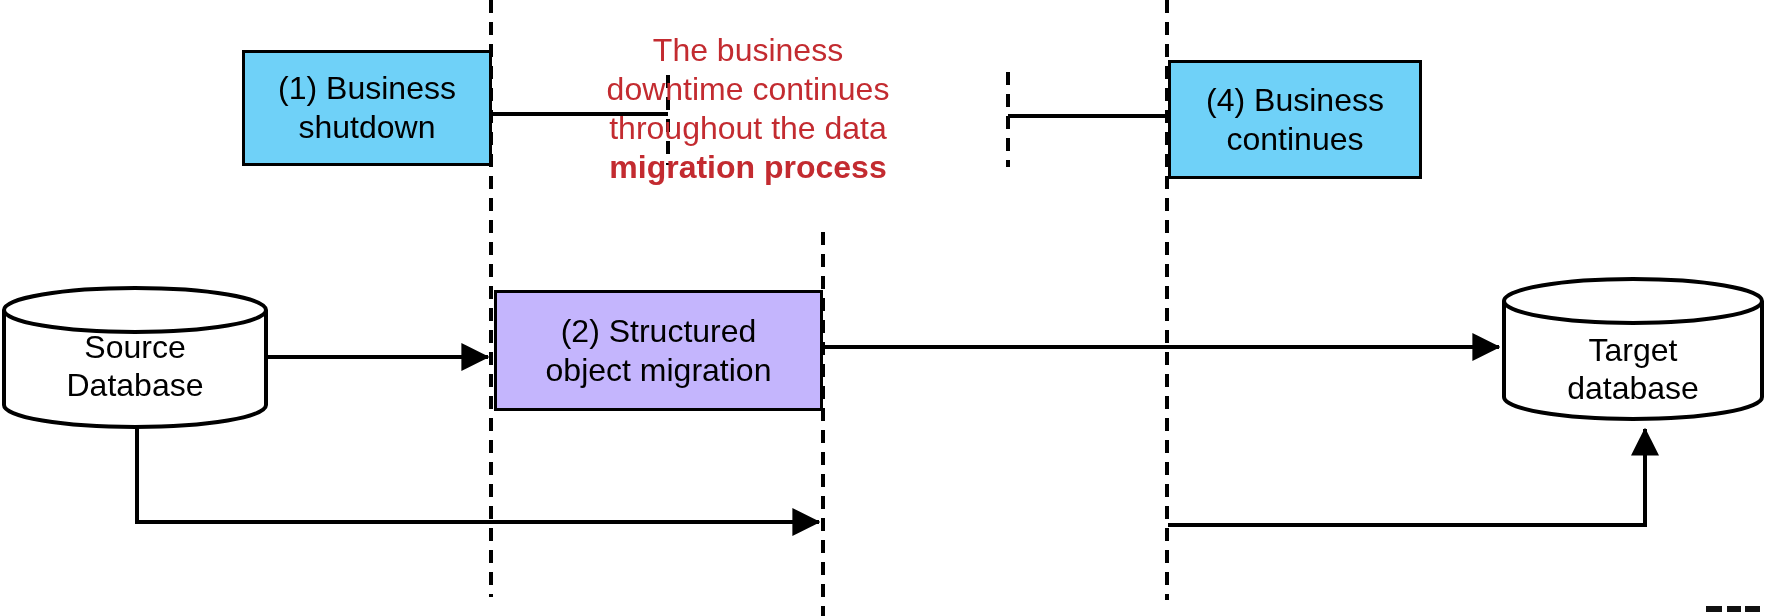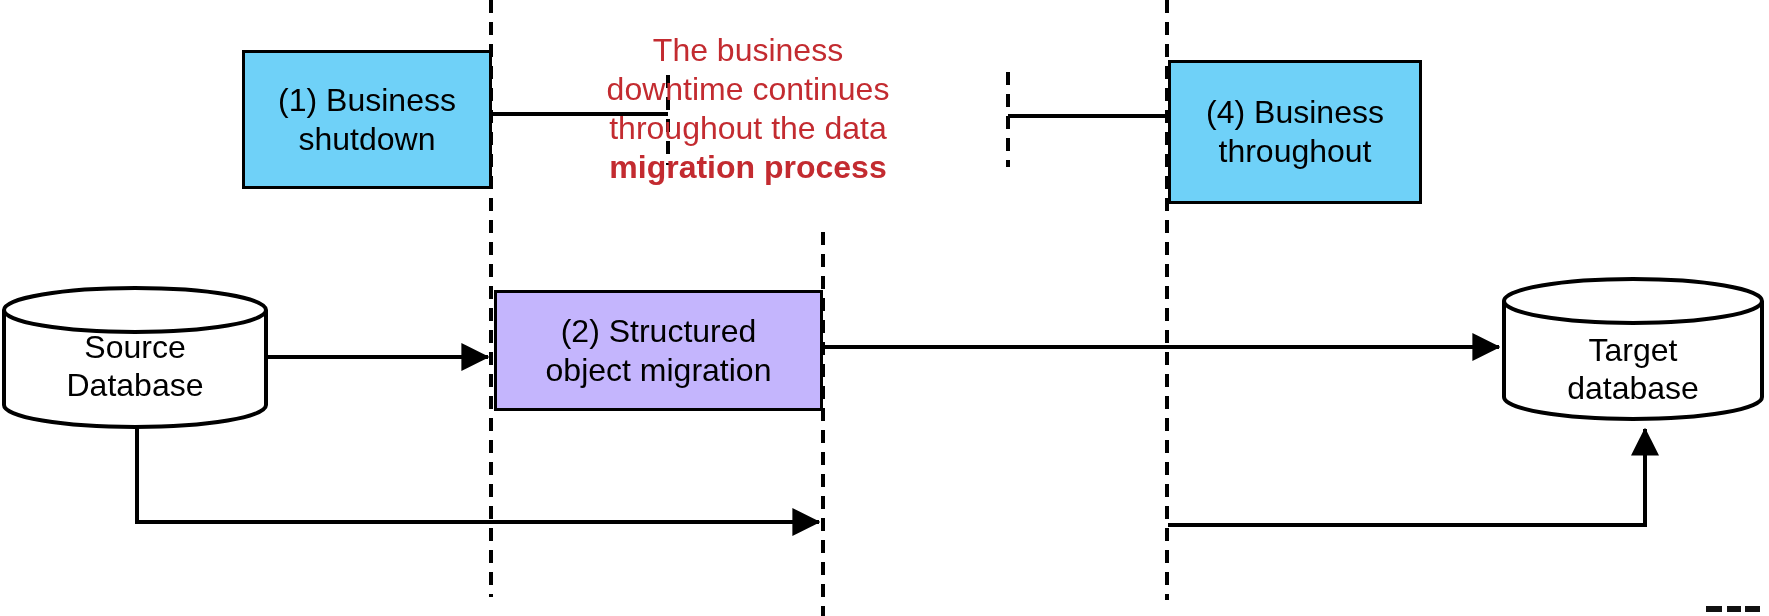--- a/index.html
+++ b/index.html
@@ -17,24 +17,24 @@
     box-sizing:border-box;
     border:3px solid #000;
     display:flex;flex-direction:column;
     align-items:center;justify-content:center;
     text-align:center;
     font-size:32px;line-height:39px;
   }
   .node span{display:block;}
   .blue{background:#6FD1F8;}
   .orange{background:#c4b5fd;}
-  .node-1{left:242px;top:50px;width:250px;height:139px;}
+  .node-1{left:242px;top:50px;width:250px;height:116px;}
   .node-2{left:494px;top:290px;width:329px;height:121px;}
   .node-3{left:825px;top:467px;width:343px;height:119px;}
-  .node-4{left:1168px;top:60px;width:254px;height:144px;}
+  .node-4{left:1168px;top:60px;width:254px;height:119px;}
   .db-label{
     position:absolute;
     text-align:center;
     font-size:32px;line-height:38px;
   }
   .db-label span{display:block;}
   .source-label{left:15px;top:328px;width:240px;}
   .target-label{left:1513px;top:307px;width:240px;margin-top:24px;}
   .note{
     position:absolute;
@@ -96,21 +96,21 @@
   </div>
 
   <div class="node orange node-2">
     <span>(2) Structured</span>
     <span>object migration</span>
   </div>
 
 
   <div class="node blue node-4">
     <span>(4) Business</span>
-    <span>throughout</span>
+    <span>continues</span>
   </div>
 
   <div class="db-label source-label">
     <span>Source</span>
     <span>Database</span>
   </div>
 
   <div class="db-label target-label">
     <span>Target</span>
     <span>database</span>

